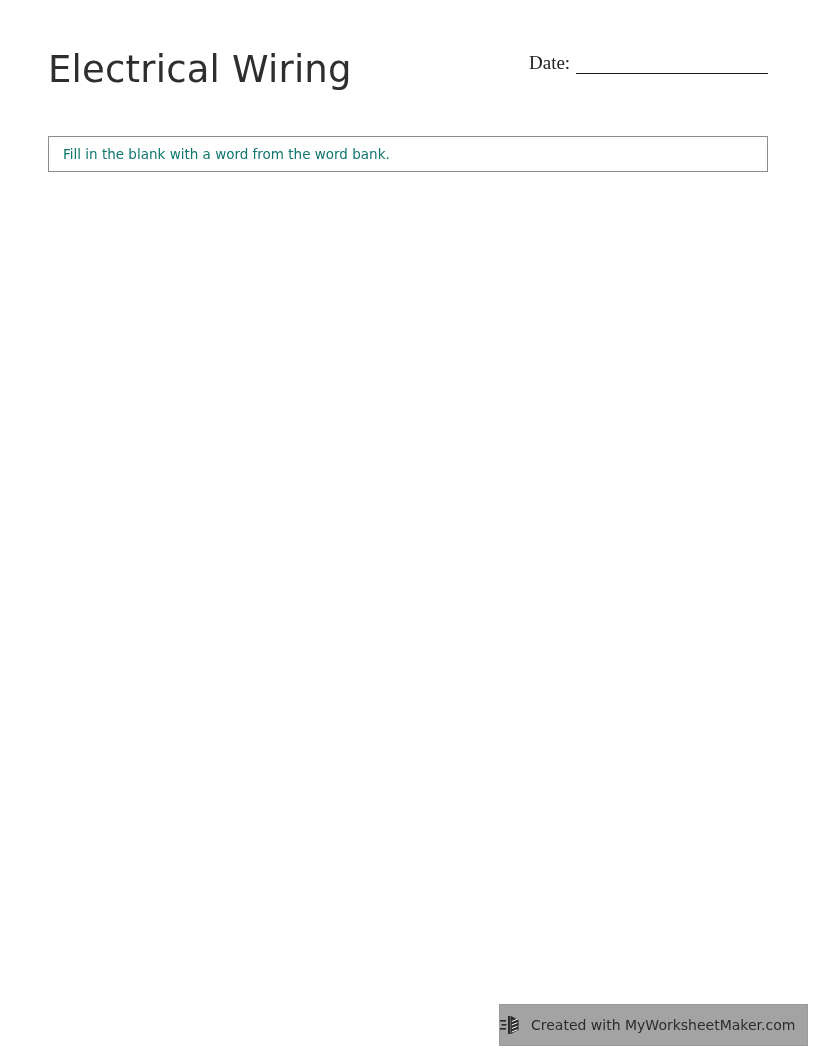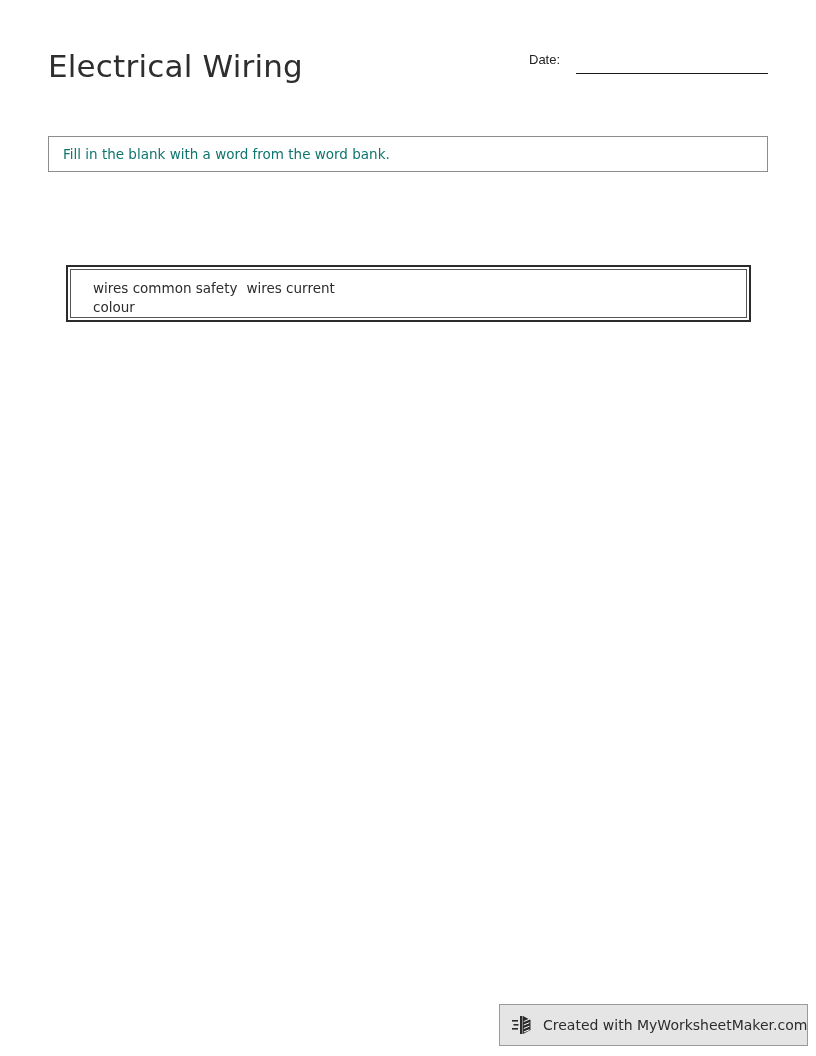--- a/index.html
+++ b/index.html
@@ -27,39 +27,39 @@
     left: 0;
     top: 0;
     width: 816px;
     height: 110px;
   }
   .worksheet-title {
     position: absolute;
     left: 48px;
     top: 48px;
     font-family: "DejaVu Sans", sans-serif;
-    font-size: 31px;
+    font-size: 37px;
     font-weight: 400;
     color: #2e2e2e;
     letter-spacing: 0.2px;
     white-space: nowrap;
   }
   .date-group {
     position: absolute;
     left: 529px;
     top: 52px;
     width: 240px;
     height: 30px;
   }
   .date-label {
     position: absolute;
     left: 0;
     top: 0;
-    font-family: Liberation Sans, sans-serif;
-    font-size: 13px;
+    font-family: Liberation Serif, serif;
+    font-size: 19px;
     color: #222222;
     white-space: nowrap;
   }
   .date-line {
     position: absolute;
     left: 47px;
     top: 21px;
     width: 192px;
     height: 0;
     border-bottom: 1.4px solid #1a1a1a;
@@ -124,24 +124,23 @@
 
   
   .footer-badge {
     position: absolute;
     left: 499px;
     top: 1004px;
     width: 309px;
     height: 42px;
     box-sizing: border-box;
     border: 1px solid #9a9a9a;
-    background: #e5e5e5;
+    background: #a3a3a3;
     display: flex;
     align-items: center;
-    padding-left: 12px;
   }
   .footer-logo {
     width: 22px;
     height: 24px;
     flex: 0 0 auto;
     margin-right: 9px;
     display: block;
   }
   .footer-text {
     font-family: "DejaVu Sans", sans-serif;
@@ -161,25 +160,20 @@
     <div class="date-group">
       <span class="date-label">Date:</span>
       <span class="date-line"></span>
     </div>
   </div>
 
   <div class="instruction-box">
     <span class="instruction-text">Fill in the blank with a word from the word bank.</span>
   </div>
 
-  <div class="word-bank">
-    <div class="word-bank-inner">
-      <div class="word-bank-words"><span class="wb-word">wires common safety</span><span class="wb-gap"></span><span class="wb-word">wires current</span><br><span class="wb-word">colour</span></div>
-    </div>
-  </div>
 
   <div class="footer-badge">
     <svg class="footer-logo" viewBox="0 0 22 24">
       <g fill="#2b2b2b">
         <rect x="0" y="7" width="6" height="1.6"></rect>
         <rect x="1.5" y="11" width="5" height="1.6"></rect>
         <rect x="0" y="15" width="6" height="1.6"></rect>
         <polygon points="8,3 8,21 10.5,21 10.5,3"></polygon>
         <path d="M11,3 L18.5,7 L18.5,17 L11,21 Z"></path>
       </g>

